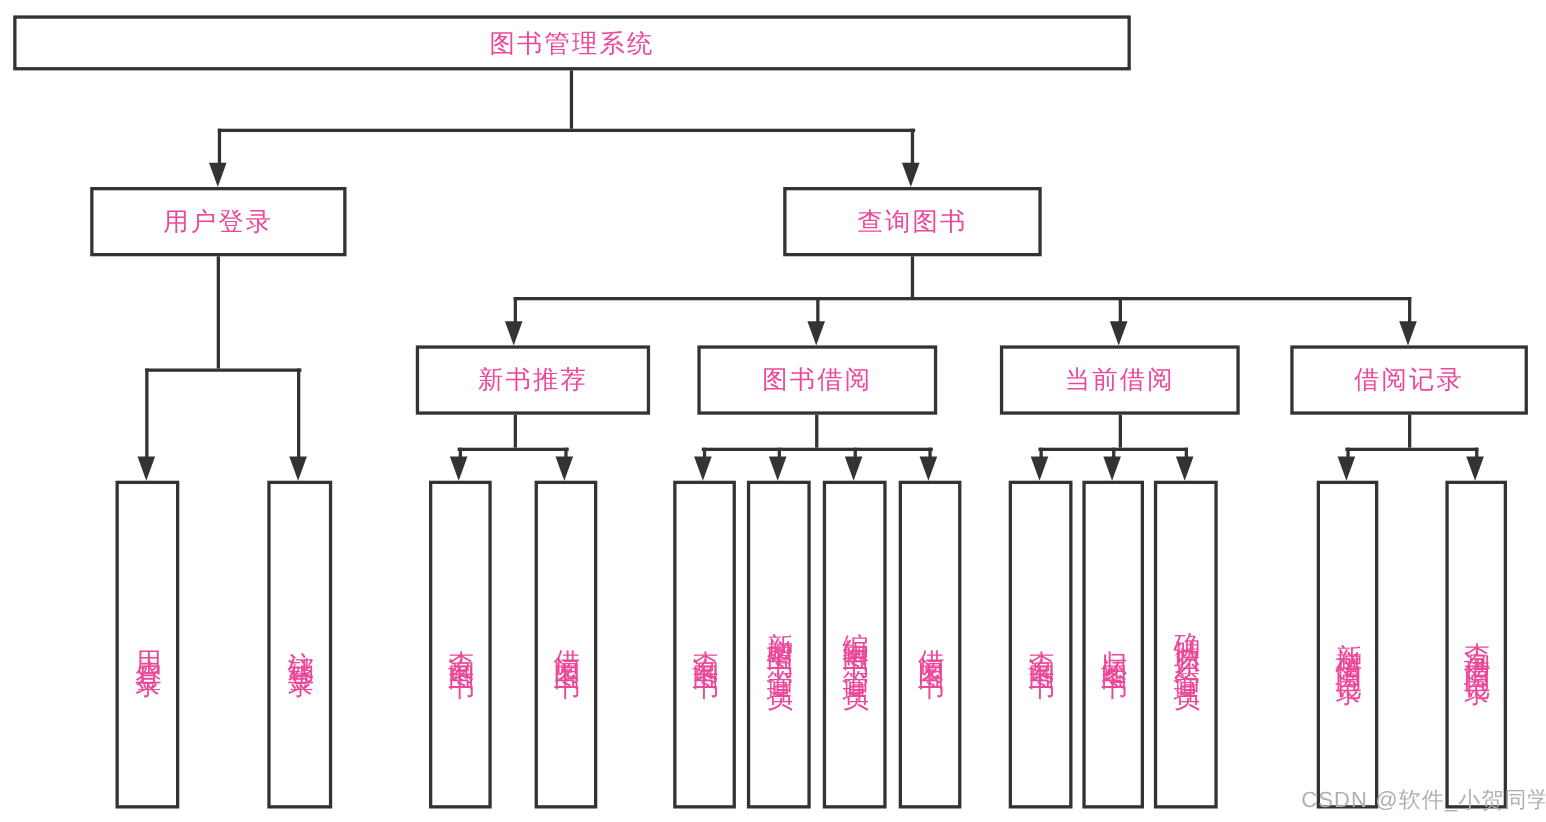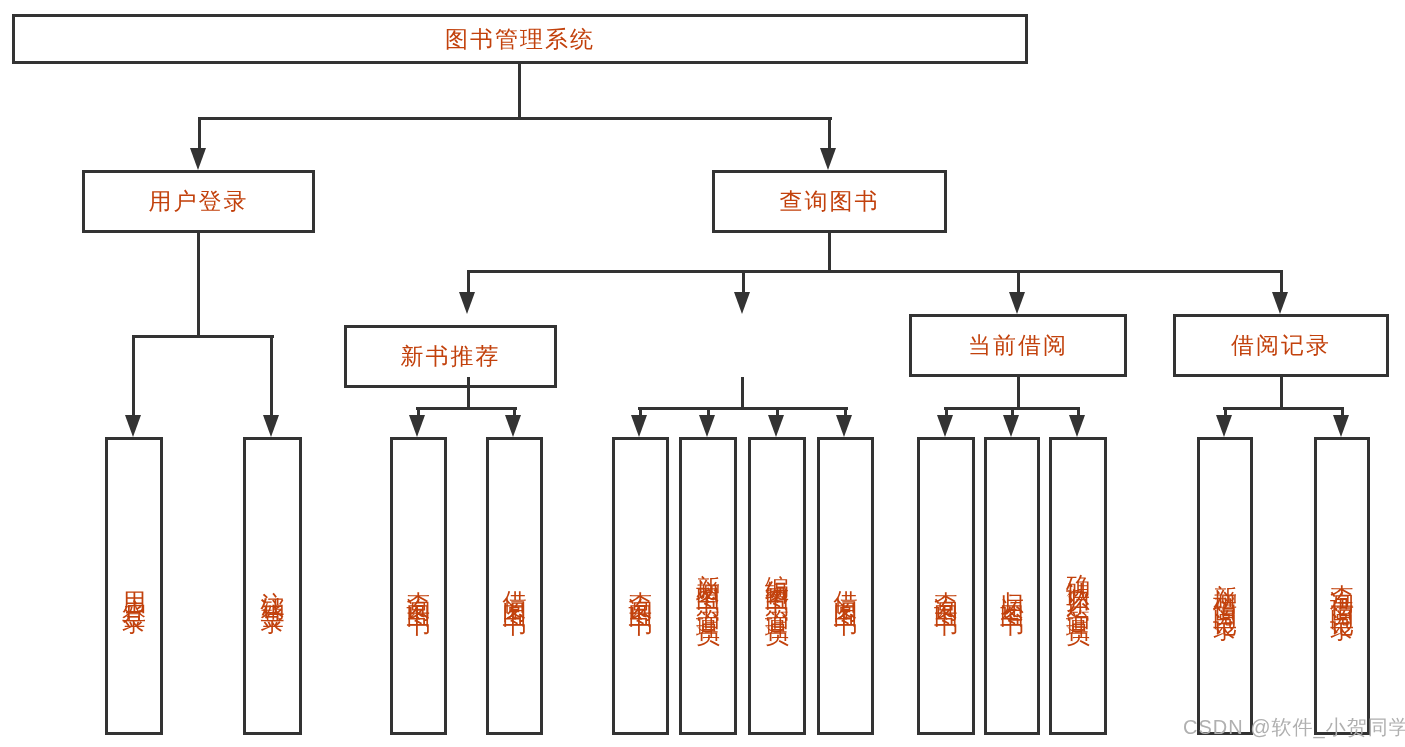--- a/index.html
+++ b/index.html
@@ -3,21 +3,21 @@
 <meta charset="utf-8">
 <style>
   html,body{margin:0;padding:0;background:#ffffff;}
   .stage{
     position:relative;width:1405px;height:747px;background:#ffffff;overflow:hidden;
     font-family:"Liberation Sans","DejaVu Sans",sans-serif;color:#333333;
   }
   .box{
     position:absolute;box-sizing:border-box;border:3px solid #333333;background:#ffffff;
     display:flex;align-items:center;justify-content:center;
-    font-size:23px;letter-spacing:2px;color:#c2410c;
+    font-size:23px;letter-spacing:2px;color:#ec4899;
   }
   .vbox{
     writing-mode:vertical-rl;text-orientation:mixed;
     font-size:24px;letter-spacing:7px;line-height:1;
   }
   .hline{position:absolute;height:3px;background:#333333;}
   .vline{position:absolute;width:3px;background:#333333;}
   .arrow{
     position:absolute;width:0;height:0;
     border-left:8px solid transparent;border-right:8px solid transparent;
@@ -60,21 +60,22 @@
   <div class="hline" style="left:467px;top:270px;width:816px;"></div>
   <div class="vline" style="left:467px;top:270px;height:24px;"></div>
   <div class="arrow" style="left:459px;top:292px;"></div>
   <div class="vline" style="left:742px;top:270px;height:24px;"></div>
   <div class="arrow" style="left:734px;top:292px;"></div>
   <div class="vline" style="left:1017px;top:270px;height:24px;"></div>
   <div class="arrow" style="left:1009px;top:292px;"></div>
   <div class="vline" style="left:1280px;top:270px;height:24px;"></div>
   <div class="arrow" style="left:1272px;top:292px;"></div>
 
-  <div class="box" style="left:344px;top:314px;width:213px;height:63px;margin-top:11px;">新书推荐</div>
+  <div class="box" style="left:378px;top:314px;width:213px;height:63px;">新书推荐</div>
+  <div class="box" style="left:634px;top:314px;width:218px;height:63px;">图书借阅</div>
   <div class="box" style="left:1173px;top:314px;width:216px;height:63px;">借阅记录</div>
   <div class="box" style="left:909px;top:314px;width:218px;height:63px;">当前借阅</div>
 
   <div class="vline" style="left:467px;top:377px;height:30px;"></div>
   <div class="hline" style="left:416px;top:407px;width:101px;"></div>
   <div class="vline" style="left:417px;top:407px;height:10px;"></div>
   <div class="arrow" style="left:409px;top:415px;"></div>
   <div class="vline" style="left:513px;top:407px;height:10px;"></div>
   <div class="arrow" style="left:505px;top:415px;"></div>
 

